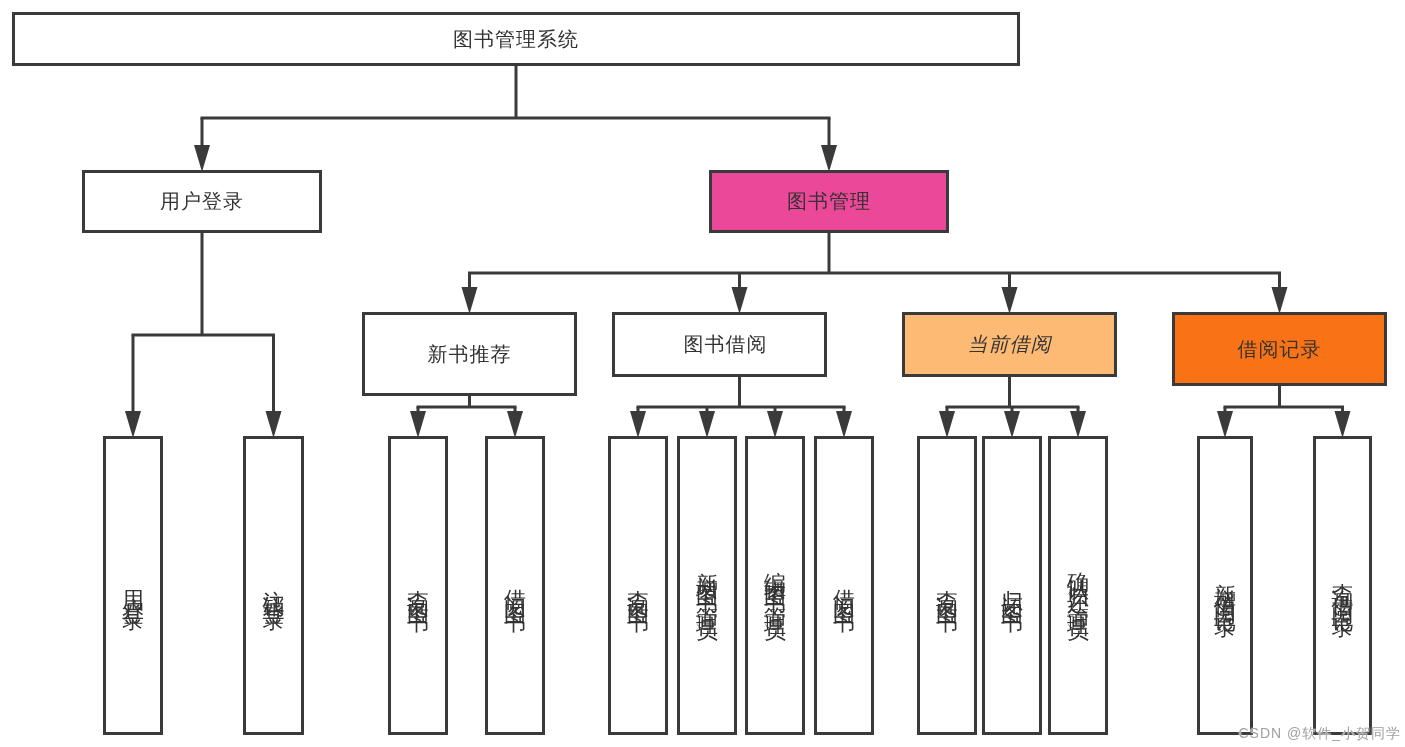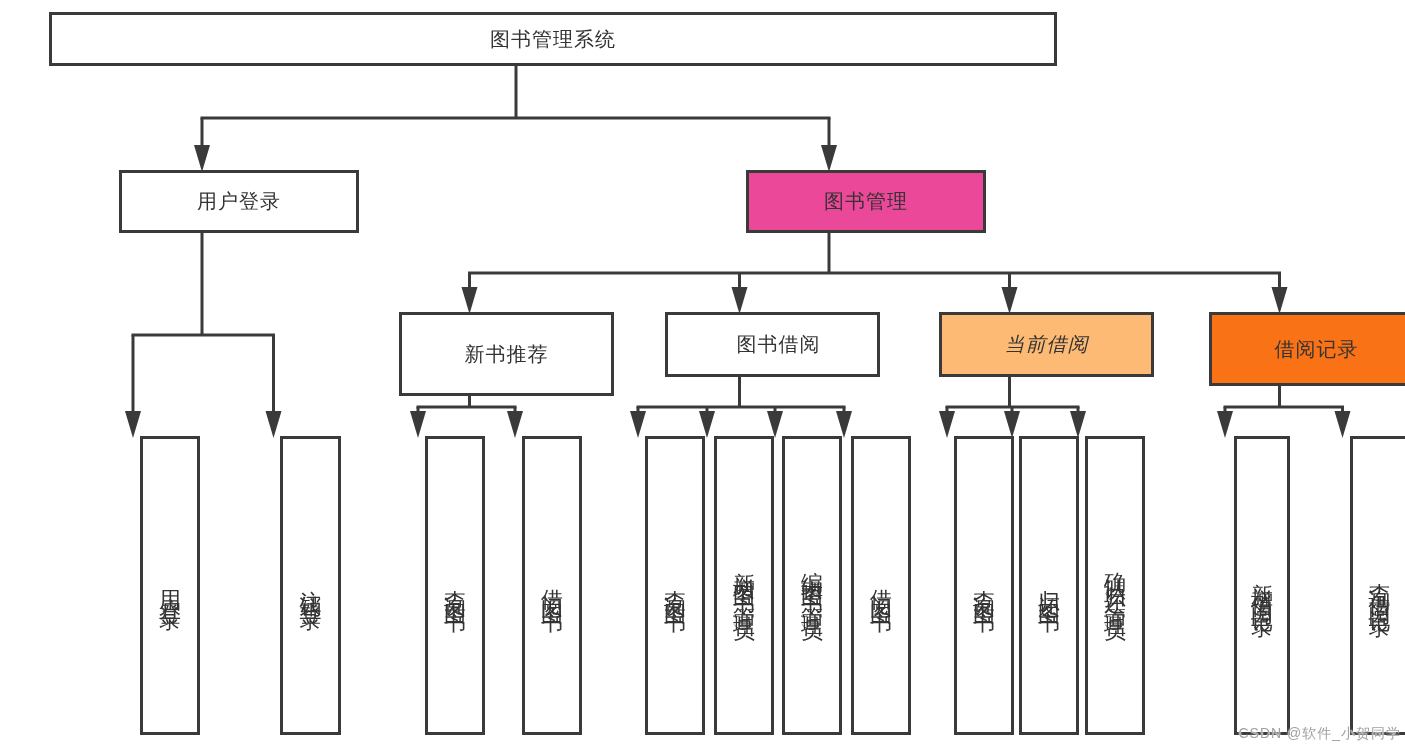--- a/index.html
+++ b/index.html
@@ -4,21 +4,21 @@
 <style>
   html,body{margin:0;padding:0;background:#ffffff;}
   #canvas{
     position:relative;width:1405px;height:747px;background:#ffffff;
     font-family:"Liberation Sans", sans-serif;overflow:hidden;
   }
   #connector-layer{position:absolute;left:0;top:0;width:1405px;height:747px;pointer-events:none;}
   .node{
     position:absolute;box-sizing:border-box;background:#ffffff;
     border:3px solid #3a3a3a;display:flex;align-items:center;justify-content:center;
-    color:#333333;z-index:2;margin-left:37px;
+    color:#333333;z-index:2;
   }
   .h-node{font-size:20px;letter-spacing:1px;white-space:nowrap;}
   .v-node .label{
     writing-mode:vertical-rl;text-orientation:mixed;
     font-size:22px;letter-spacing:7px;line-height:1;color:#333333;
   }
   .watermark{
     position:absolute;right:4px;bottom:4px;z-index:5;
     font-size:14px;letter-spacing:1px;color:#a0a0a0;
     text-shadow:0 0 2px #ffffff,0 0 1px #ffffff;
@@ -88,21 +88,21 @@
       </div>
       <div class="node h-node" style="left: 82px; top: 170px; width: 240px; height: 63px; border-color: rgb(58, 58, 58); background: rgb(255, 255, 255);">
         <span class="label">用户登录</span>
       </div>
       <div class="node h-node" style="left: 709px; top: 170px; width: 240px; height: 63px; border-color: rgb(58, 58, 58); background: #ec4899;">
         <span class="label">图书管理</span>
       </div>
       <div class="node h-node" style="left: 362px; top: 312px; width: 215px; height: 84px; border-color: rgb(58, 58, 58); background: rgb(255, 255, 255);">
         <span class="label">新书推荐</span>
       </div>
-      <div class="node h-node" style="left: 628px; top: 312px; width: 215px; height: 65px; border-color: rgb(58, 58, 58); background: rgb(255, 255, 255); padding-left: 12px;">
+      <div class="node h-node" style="left: 612px; top: 312px; width: 215px; height: 65px; border-color: rgb(58, 58, 58); background: rgb(255, 255, 255); padding-left: 12px;">
         <span class="label">图书借阅</span>
       </div>
       <div class="node h-node" style="left: 902px; top: 312px; width: 215px; height: 65px; border-color: rgb(58, 58, 58); background: #fdba74; font-style: italic;">
         <span class="label">当前借阅</span>
       </div>
       <div class="node h-node" style="left: 1172px; top: 312px; width: 215px; height: 74px; border-color: rgb(58, 58, 58); background: #f97316;">
         <span class="label">借阅记录</span>
       </div>
       <div class="node v-node" style="left: 103px; top: 436px; width: 60px; height: 299px; border-color: rgb(58, 58, 58); background: rgb(255, 255, 255);">
         <span class="label">用户登录</span>

